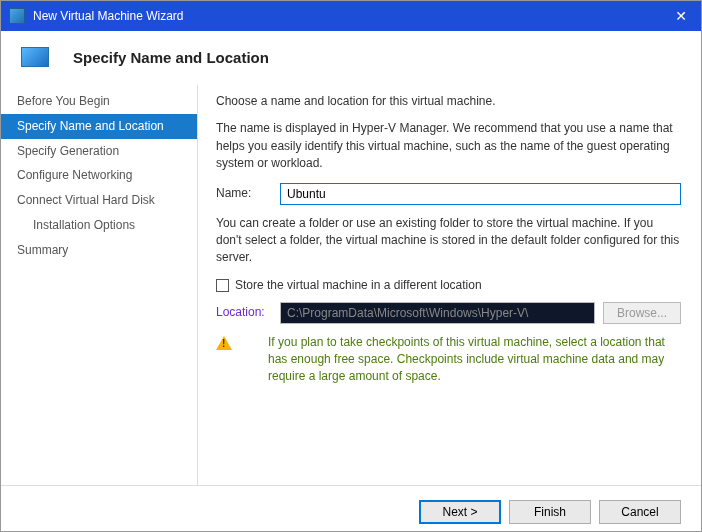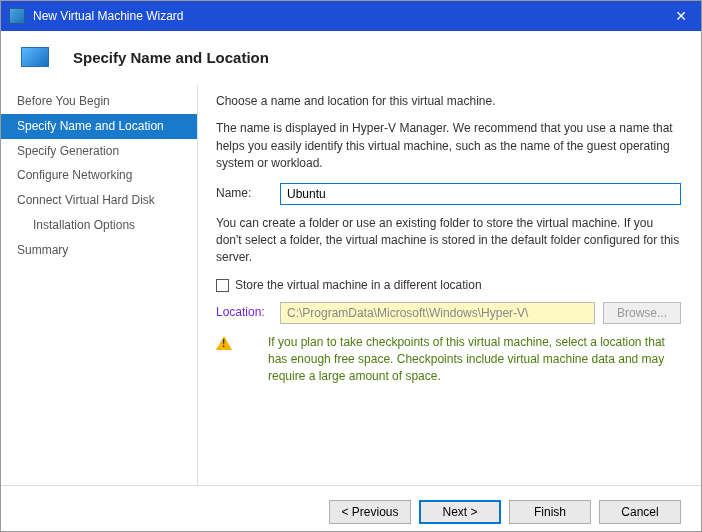--- a/index.html
+++ b/index.html
@@ -79,21 +79,21 @@
 .row input.text {
   flex: 1;
   border: 1px solid #0078d7;
   padding: 3px 6px;
   font-size: 12px;
   font-family: inherit;
   outline: none;
 }
 .row input.text.disabled {
   border: 1px solid #bbb;
-  background: #fef9c3;
+  background: #0f172a;
   color: #888;
 }
 .checkbox-row { display: flex; align-items: center; margin-bottom: 8px; }
 .checkbox-row .cb {
   width: 13px; height: 13px;
   border: 1px solid #555;
   margin-right: 6px;
   background: #fff;
 }
 .loc-row label { color: #6d28d9; }
@@ -197,17 +197,16 @@
     </div>
 
     <div class="warning">
       <div class="wicon"></div>
       <div class="wtext">If you plan to take checkpoints of this virtual machine, select a location that has enough free space. Checkpoints include virtual machine data and may require a large amount of space.</div>
     </div>
   </div>
 </div>
 
 <div class="footer">
-  <button>&lt; Previous</button>
   <button class="primary">Next &gt;</button>
   <button>Finish</button>
   <button>Cancel</button>
 </div>
 
 </body></html>

